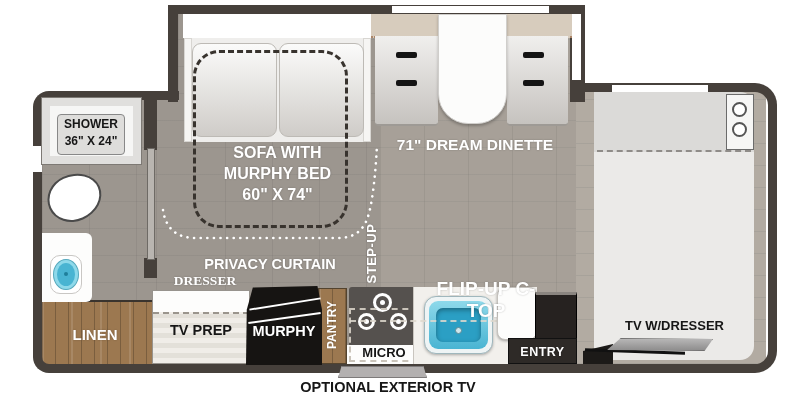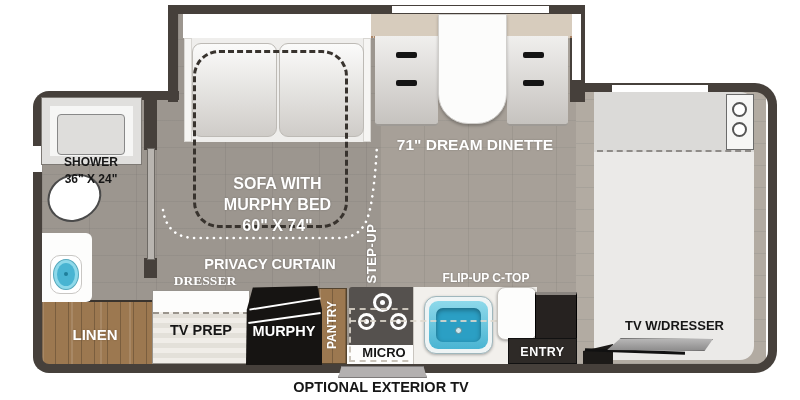--- a/index.html
+++ b/index.html
@@ -123,32 +123,32 @@
   <div style="left:583px;top:344px;width:30px;height:20px;background:#1c1a18;clip-path:polygon(0 35%,100% 0,100% 100%,0 100%);"></div>
   <div style="left:585px;top:350px;width:100px;height:3px;background:#111;transform:rotate(2deg);"></div>
   <div style="left:607px;top:338px;width:106px;height:13px;background:linear-gradient(180deg,#b7b6b6,#8f8e8e);border:1px solid #6f6e6e;clip-path:polygon(13% 0,100% 8%,92% 100%,0 92%);"></div>
 
   <div style="left:338px;top:366px;width:89px;height:12px;background:#b3b0b0;border:1px solid #7d7a7a;clip-path:polygon(4% 0,96% 0,100% 100%,0 100%);"></div>
 
   <svg style="position:absolute;left:0;top:0;width:800px;height:400px;pointer-events:none;" viewBox="0 0 800 400">
     <path d="M163,210 C166,230 178,238 196,238 L338,238 C356,238 365,229 369,213 C373,199 376,168 377,144" fill="none" stroke="#ffffff" stroke-width="2.6" stroke-linecap="round" stroke-dasharray="0.1 6.5"></path>
   </svg>
 
-  <div class="lbl dark ml" style="left:55px;top:116px;width:72px;font-size:12px;line-height:17px;margin-top:38px;">SHOWER
+  <div class="lbl dark ml" style="left:55px;top:116px;width:72px;font-size:12px;line-height:17px;">SHOWER
 36" X 24"</div>
-  <div class="lbl ml" style="left:200px;top:142px;width:155px;font-size:16px;line-height:21px;margin-top:31px;">SOFA WITH
+  <div class="lbl ml" style="left:200px;top:142px;width:155px;font-size:16px;line-height:21px;">SOFA WITH
 MURPHY BED
 60" X 74"</div>
   <div class="lbl" style="left:380px;top:136px;width:190px;font-size:15.5px;">71" DREAM DINETTE</div>
   <div class="lbl" style="left:190px;top:256px;width:160px;font-size:14.5px;">PRIVACY CURTAIN</div>
   <div class="lbl" style="left:336px;top:246px;width:70px;font-size:13px;letter-spacing:.5px;transform:rotate(-90deg);">STEP-UP</div>
   <div class="lbl" style="left:165px;top:273px;width:80px;font-size:13.5px;font-family:Liberation Serif, serif;">DRESSER</div>
   <div class="lbl dark" style="left:152px;top:322px;width:98px;font-size:14.5px;">TV PREP</div>
   <div class="lbl" style="left:248px;top:323px;width:72px;font-size:14.5px;">MURPHY</div>
   <div class="lbl" style="left:303px;top:318px;width:58px;font-size:12px;transform:rotate(-90deg);">PANTRY</div>
   <div class="lbl dark" style="left:349px;top:345px;width:70px;font-size:13px;">MICRO</div>
-  <div class="lbl" style="left:420px;top:271px;width:132px;font-size:12px;">FLIP-UP C-TOP</div>
+  <div class="lbl" style="left:420px;top:278px;width:132px;font-size:19px;">FLIP-UP C-TOP</div>
   <div class="lbl" style="left:510px;top:345px;width:65px;font-size:12.5px;letter-spacing:.5px;">ENTRY</div>
   <div class="lbl" style="left:60px;top:326px;width:70px;font-size:15px;">LINEN</div>
   <div class="lbl dark" style="left:612px;top:318px;width:125px;font-size:13px;">TV W/DRESSER</div>
-  <div class="lbl dark" style="left:281px;top:379px;width:200px;font-size:14.5px;">OPTIONAL EXTERIOR TV</div>
+  <div class="lbl dark" style="left:288px;top:379px;width:200px;font-size:14.5px;">OPTIONAL EXTERIOR TV</div>
 
 </div>
 
 </body></html>

